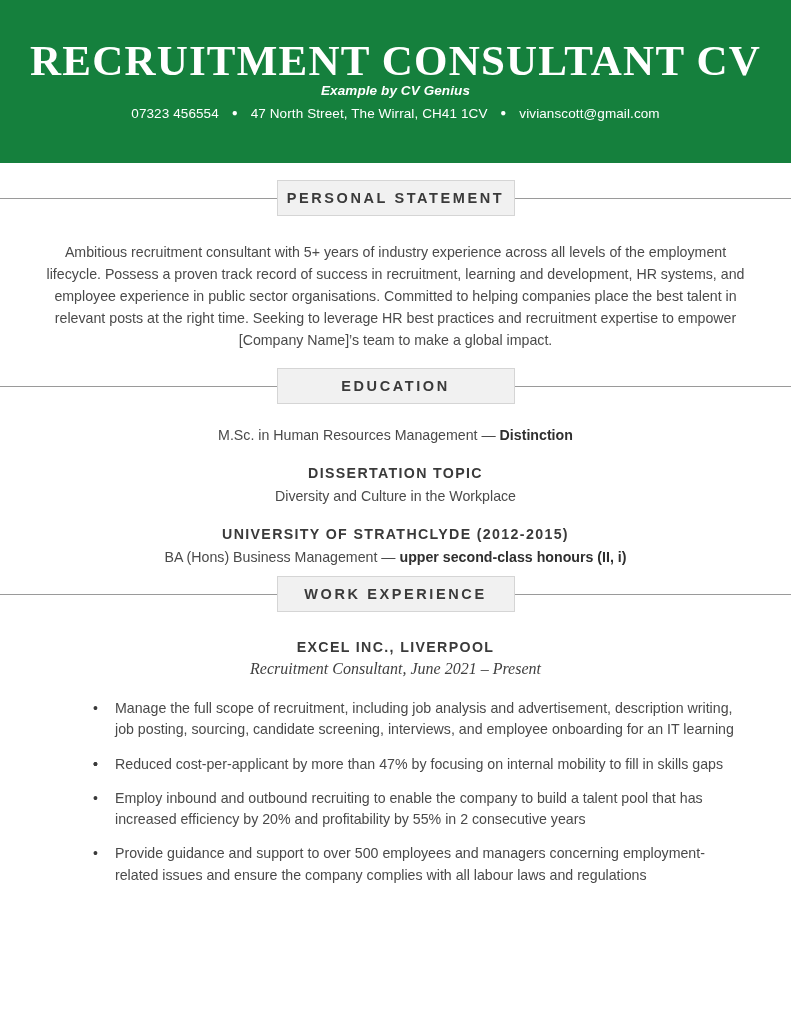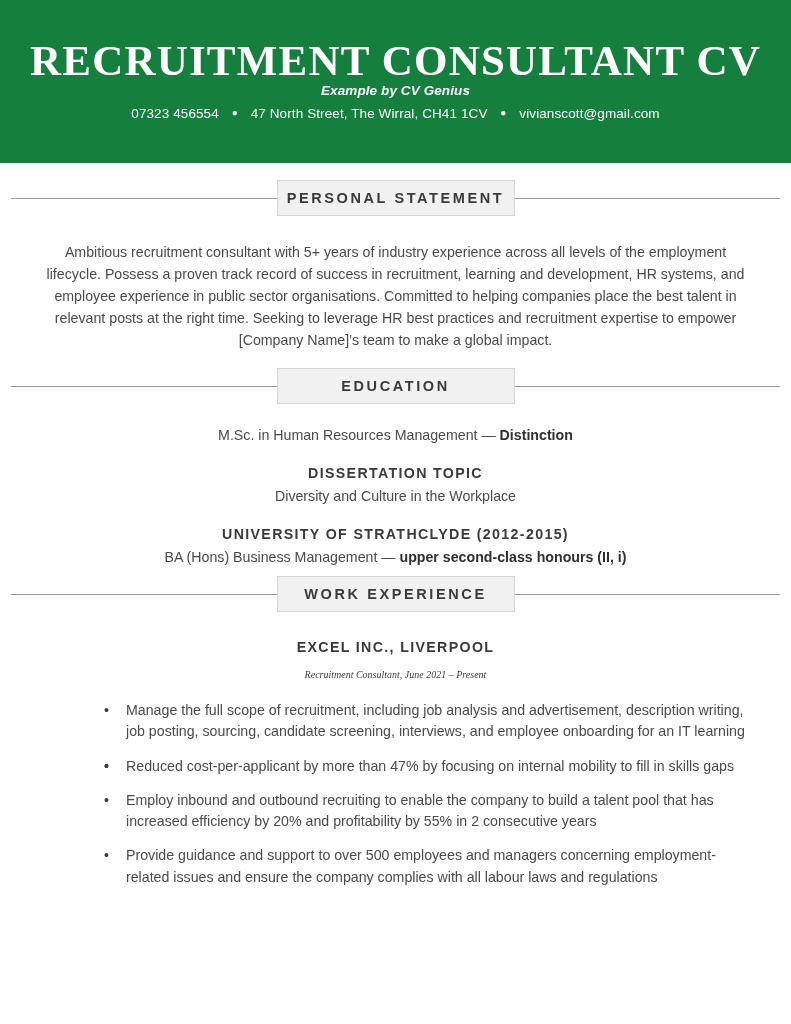--- a/index.html
+++ b/index.html
@@ -86,21 +86,21 @@
     justify-content: center;
     font-size: 14.5px;
     font-weight: bold;
     letter-spacing: 2.6px;
     color: #3a3a3a;
     text-transform: uppercase;
   }
 
   
   .content {
-    padding: 0 11px;
+    padding: 0 0px;
   }
   .statement {
     text-align: center;
     font-size: 14.2px;
     line-height: 1.55;
     color: #4a4a4a;
     margin: 24px auto 0 auto;
     width: 700px;
   }
 
@@ -132,23 +132,23 @@
   .job-company {
     font-size: 14.2px;
     font-weight: bold;
     letter-spacing: 1.35px;
     color: #3a3a3a;
     text-transform: uppercase;
   }
   .job-role {
     font-family: "Liberation Serif", serif;
     font-style: italic;
-    font-size: 10px;
+    font-size: 16px;
     color: #3f3f3f;
-    margin-top: 14px;
+    margin-top: 5px;
   }
 
   .bullets {
     margin: 20px 0 0 0;
     padding: 0;
     list-style: none;
     width: 660px;
     margin-left: 85px;
   }
   .bullets li {

